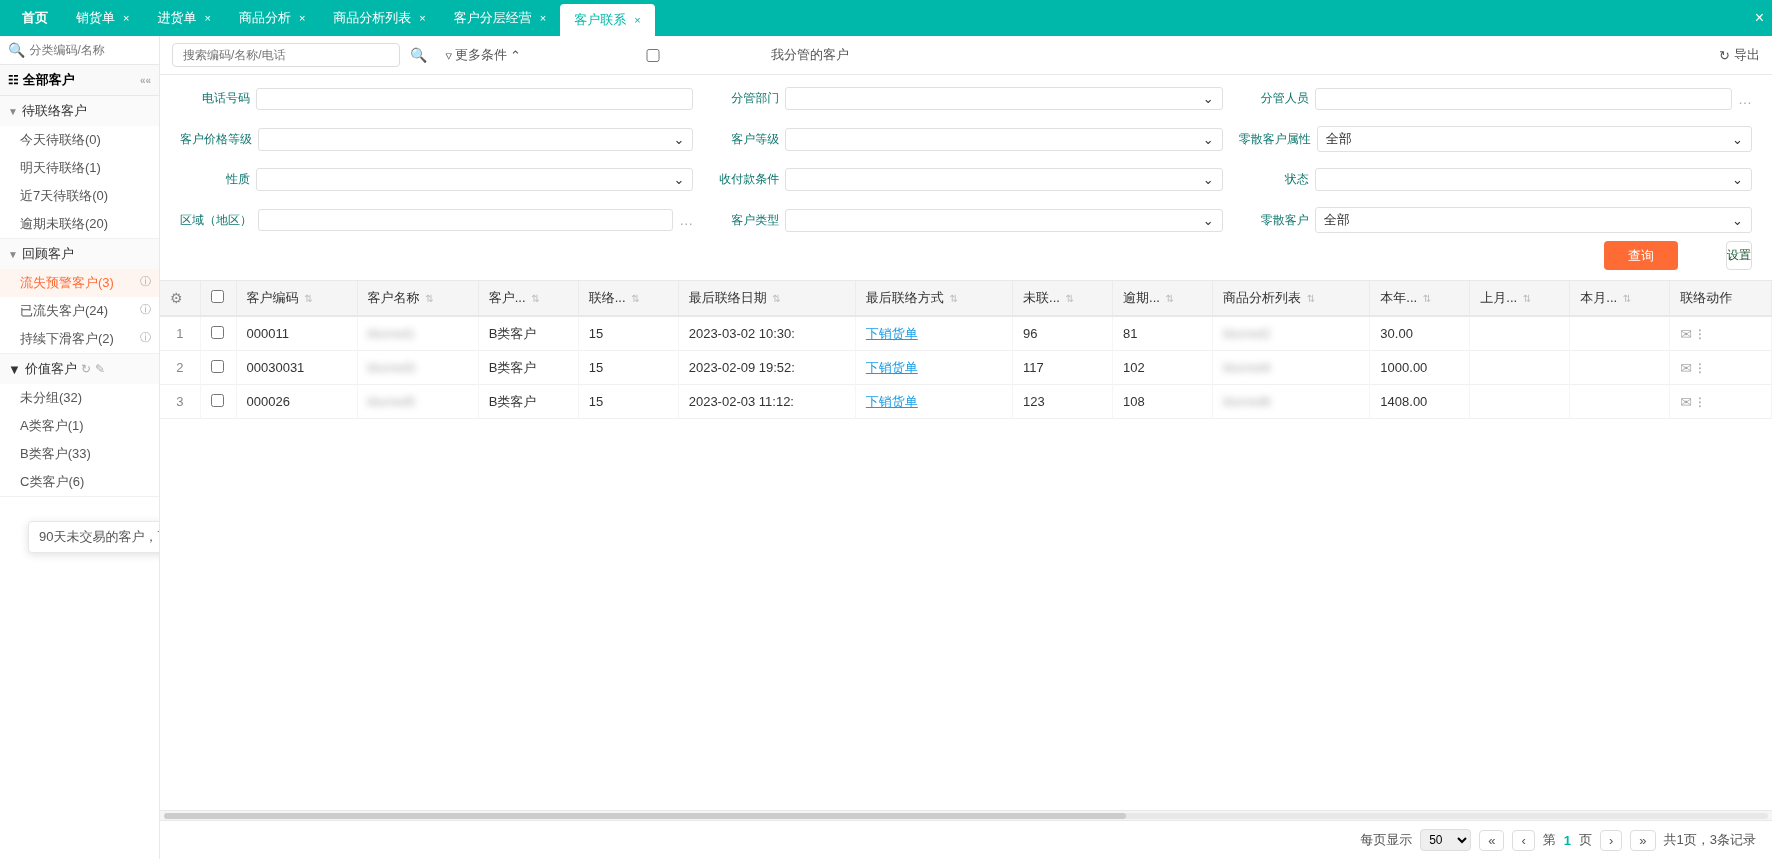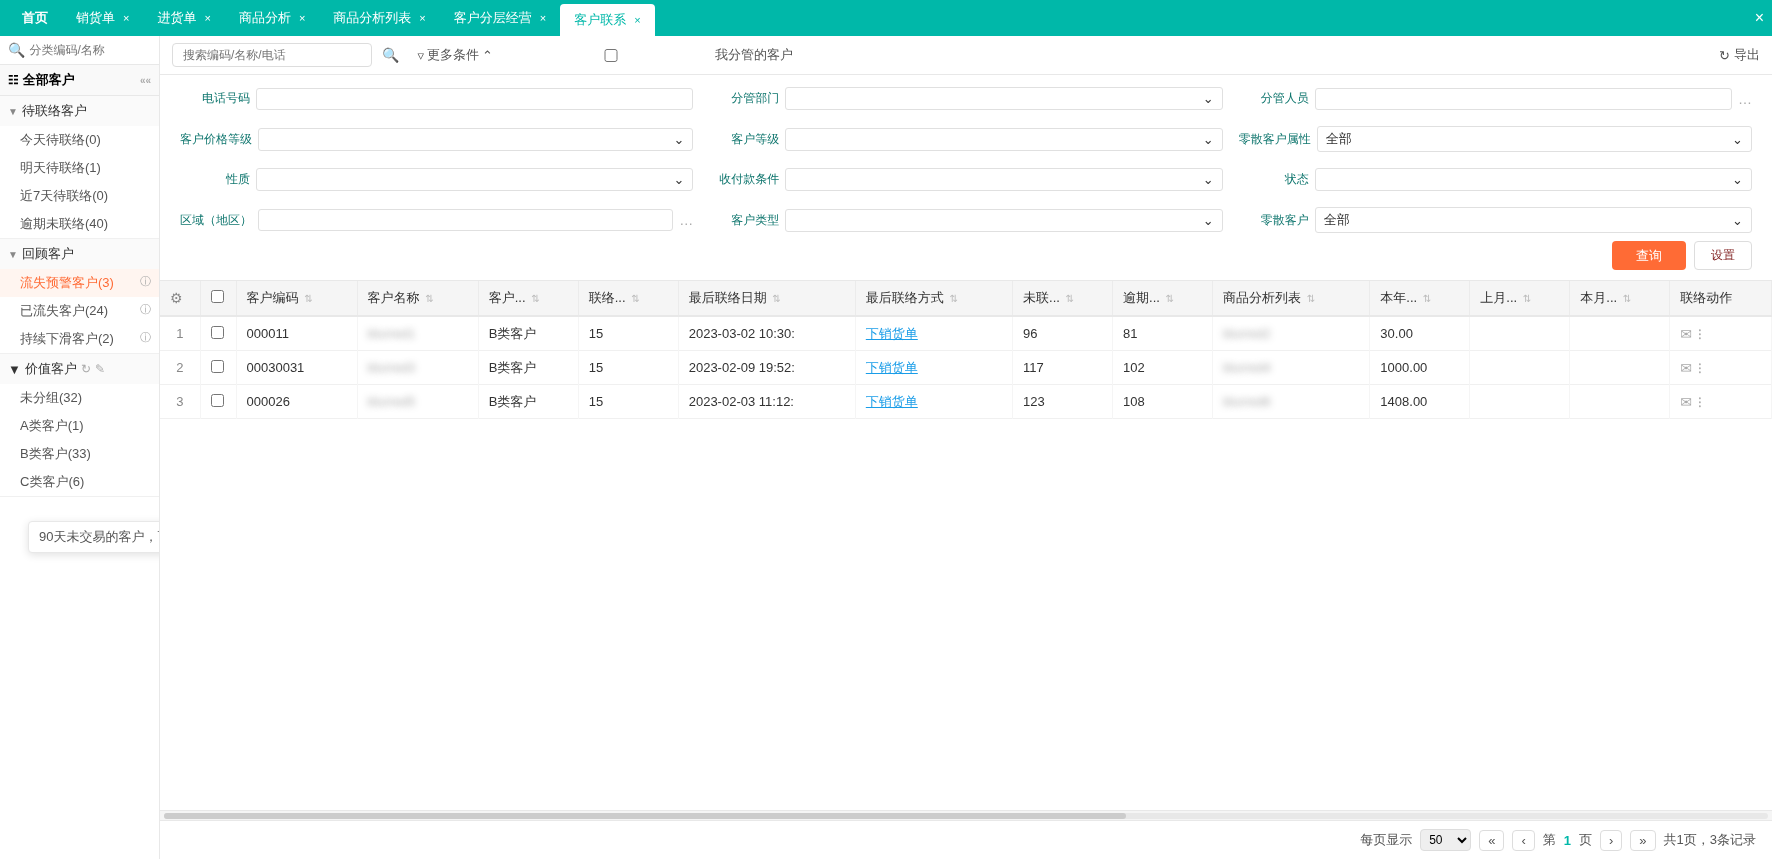--- a/index.html
+++ b/index.html
@@ -68,40 +68,40 @@
     
     .content { flex: 1; display: flex; flex-direction: column; overflow: hidden; }
 
     
     .filter-bar {
       background: #fff; border-bottom: 1px solid #e8e8e8; padding: 6px 12px;
       display: flex; align-items: center; gap: 10px; flex-shrink: 0;
     }
     .filter-bar input {
       border: 1px solid #ddd; border-radius: 4px; padding: 4px 10px;
-      font-size: 12px; width: 200px; outline: none;
+      font-size: 12px; width: 228px; outline: none;
     }
     .filter-bar .search-btn { background: none; border: none; cursor: pointer; color: #aaa; font-size: 14px; }
     .filter-btn {
       display: flex; align-items: center; gap: 3px; color: #555; cursor: pointer;
       font-size: 12px; padding: 4px 8px; border: none; background: none;
     }
     .checkbox-label { display: flex; align-items: center; gap: 4px; font-size: 12px; color: #555; cursor: pointer; }
     .export-btn {
       margin-left: auto; display: flex; align-items: center; gap: 4px;
       color: #555; font-size: 12px; cursor: pointer; background: none; border: none;
     }
     .filter-dotdot { color: #aaa; cursor: pointer; font-size: 14px; }
     .btn-query {
       background: #ff6b35; color: #fff; border: none; border-radius: 4px;
       padding: 5px 24px; font-size: 13px; cursor: pointer;
     }
     .btn-settings {
-      background: none; color: #7f1d1d; border: 1px solid #ddd; border-radius: 4px;
-      padding: 5px 16px; font-size: 12px; cursor: pointer;
+      background: none; color: #14532d; border: 1px solid #ddd; border-radius: 4px;
+      padding: 5px 0; font-size: 12px; cursor: pointer; margin-left: 40px;
     }
 
     
     .table-area {
       flex: 1; overflow: auto; background: #fff;
     }
     table {
       width: 100%; border-collapse: collapse; font-size: 12px;
     }
     thead tr { background: #f5f5f5; border-bottom: 2px solid #e8e8e8; }
@@ -229,21 +229,21 @@
       <div class="sidebar-item">
         <span>今天待联络(0)</span>
       </div>
       <div class="sidebar-item">
         <span>明天待联络(1)</span>
       </div>
       <div class="sidebar-item">
         <span>近7天待联络(0)</span>
       </div>
       <div class="sidebar-item">
-        <span>逾期未联络(40)</span>
+        <span>逾期未联络(20)</span>
       </div>
     </div>
 
     <div class="sidebar-group" style="position:relative;">
       <div class="sidebar-group-header">
         <span class="arrow">▼</span>
         <span>回顾客户</span>
       </div>
 
       <div class="tooltip-box">

